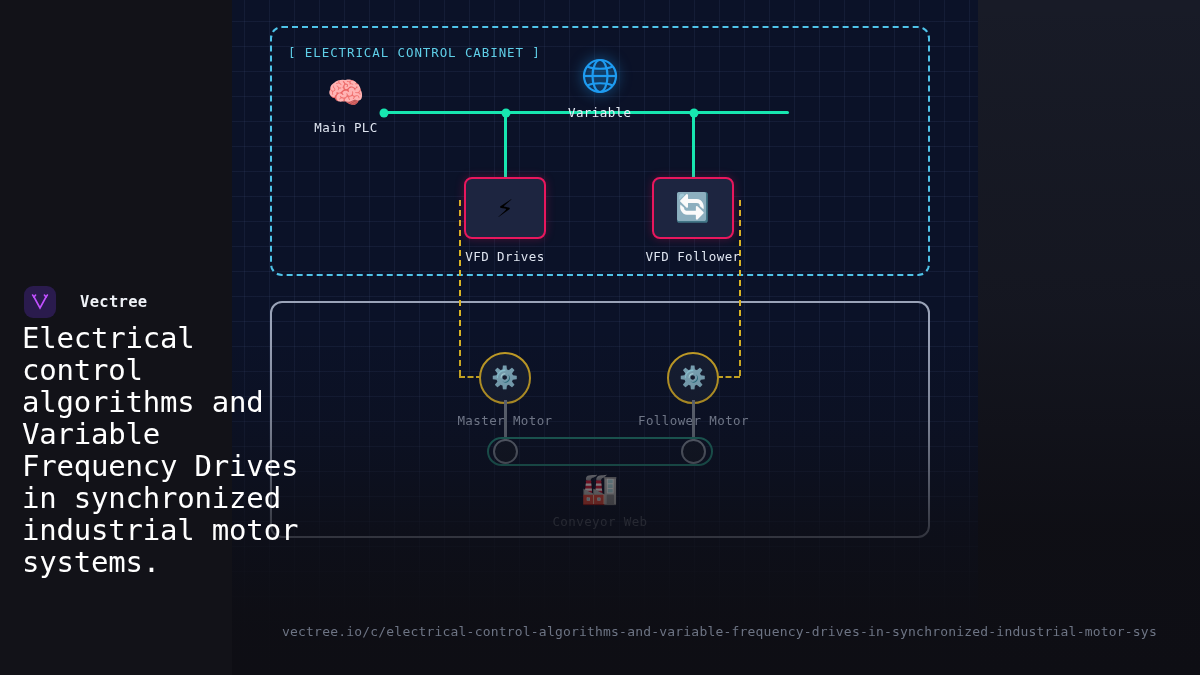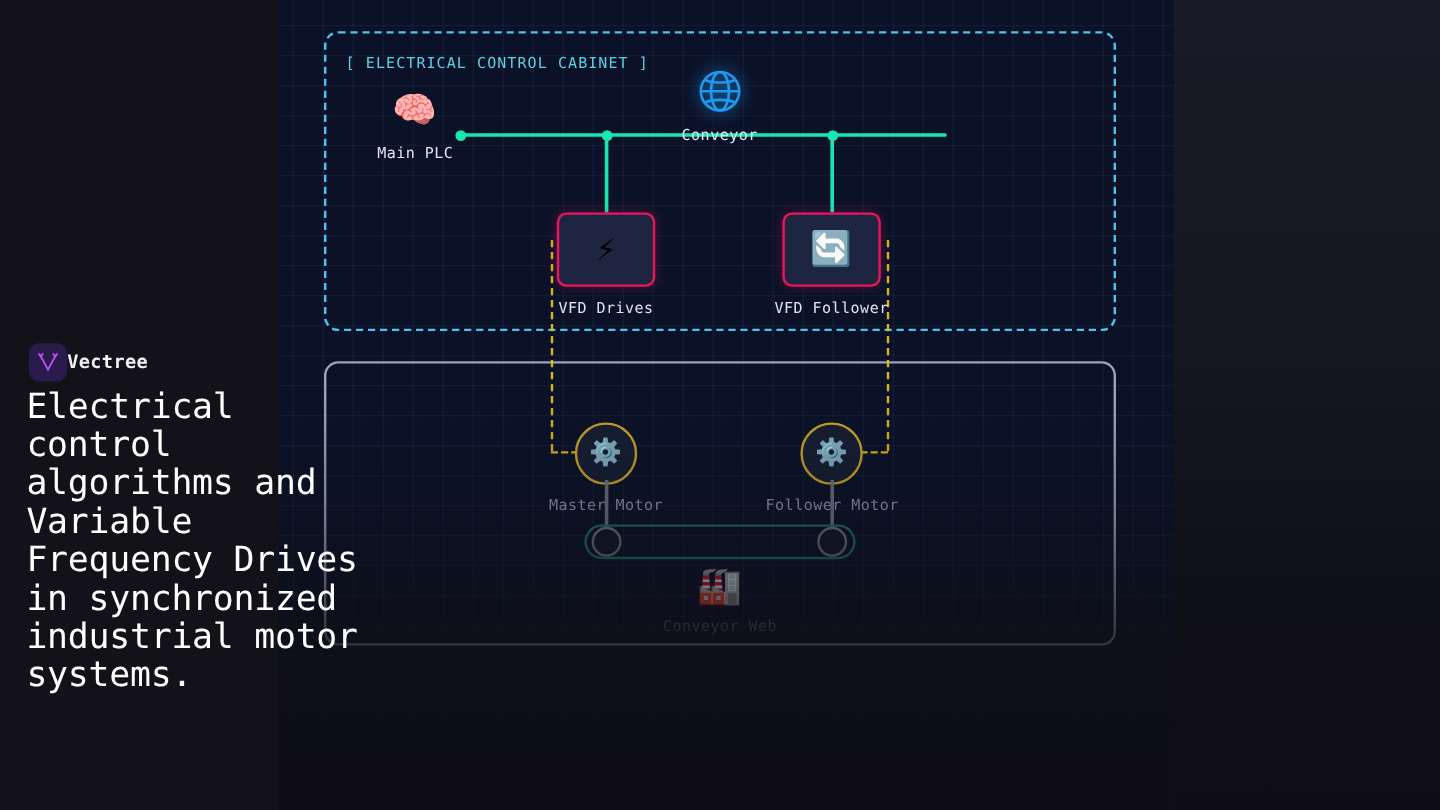--- a/index.html
+++ b/index.html
@@ -232,21 +232,21 @@
     position: absolute;
     left: 0; top: 0;
     width: 232px; height: 675px;
     background: #121218;
   }
   #brand {
     position: absolute;
     left: 24px; top: 286px;
     display: flex;
     align-items: center;
-    gap: 0;
+    gap: 24px;
   }
   #brand-logo {
     width: 32px; height: 32px;
     border-radius: 9px;
     background: #2a1b4d;
     display: flex;
     align-items: center;
     justify-content: center;
   }
   #brand-name {
@@ -301,21 +301,21 @@
       <path d="M8.5 30.5 C14 27.5, 28 27.5, 33.5 30.5"></path>
     </svg>
   </div>
 
   <div id="bus-line"></div>
   <div class="bus-node" id="bus-node-plc"></div>
   <div class="bus-node" id="bus-node-m"></div>
   <div class="bus-node" id="bus-node-f"></div>
   <div class="bus-drop" id="drop-master"></div>
   <div class="bus-drop" id="drop-follower"></div>
-  <div id="bus-caption">Conveyor</div>
+  <div id="bus-caption">Variable</div>
 
   <div class="sync-path sync-v" id="sync-m-v"></div>
   <div class="sync-path sync-h" id="sync-m-h"></div>
   <div class="sync-path sync-v" id="sync-f-v"></div>
   <div class="sync-path sync-h" id="sync-f-h"></div>
 
   <div class="node" id="node-plc">
     <div class="emoji">🧠</div>
     <div class="node-caption">Main PLC</div>
   </div>
@@ -372,14 +372,15 @@
         <path d="M4 5 L5.6 3"></path>
         <path d="M16 5 L14.4 3"></path>
         <path d="M16 5 L17.4 3"></path>
       </svg>
     </div>
     <div id="brand-name">Vectree</div>
   </div>
 
   <h1 id="headline">Electrical control algorithms and Variable Frequency Drives in synchronized industrial motor systems.</h1>
 
+  <div id="url">vectree.io/c/electrical-control-algorithms-and-variable-frequency-drives-in-synchronized-industrial-motor-sys</div>
 
 </div>
 
 </body></html>

